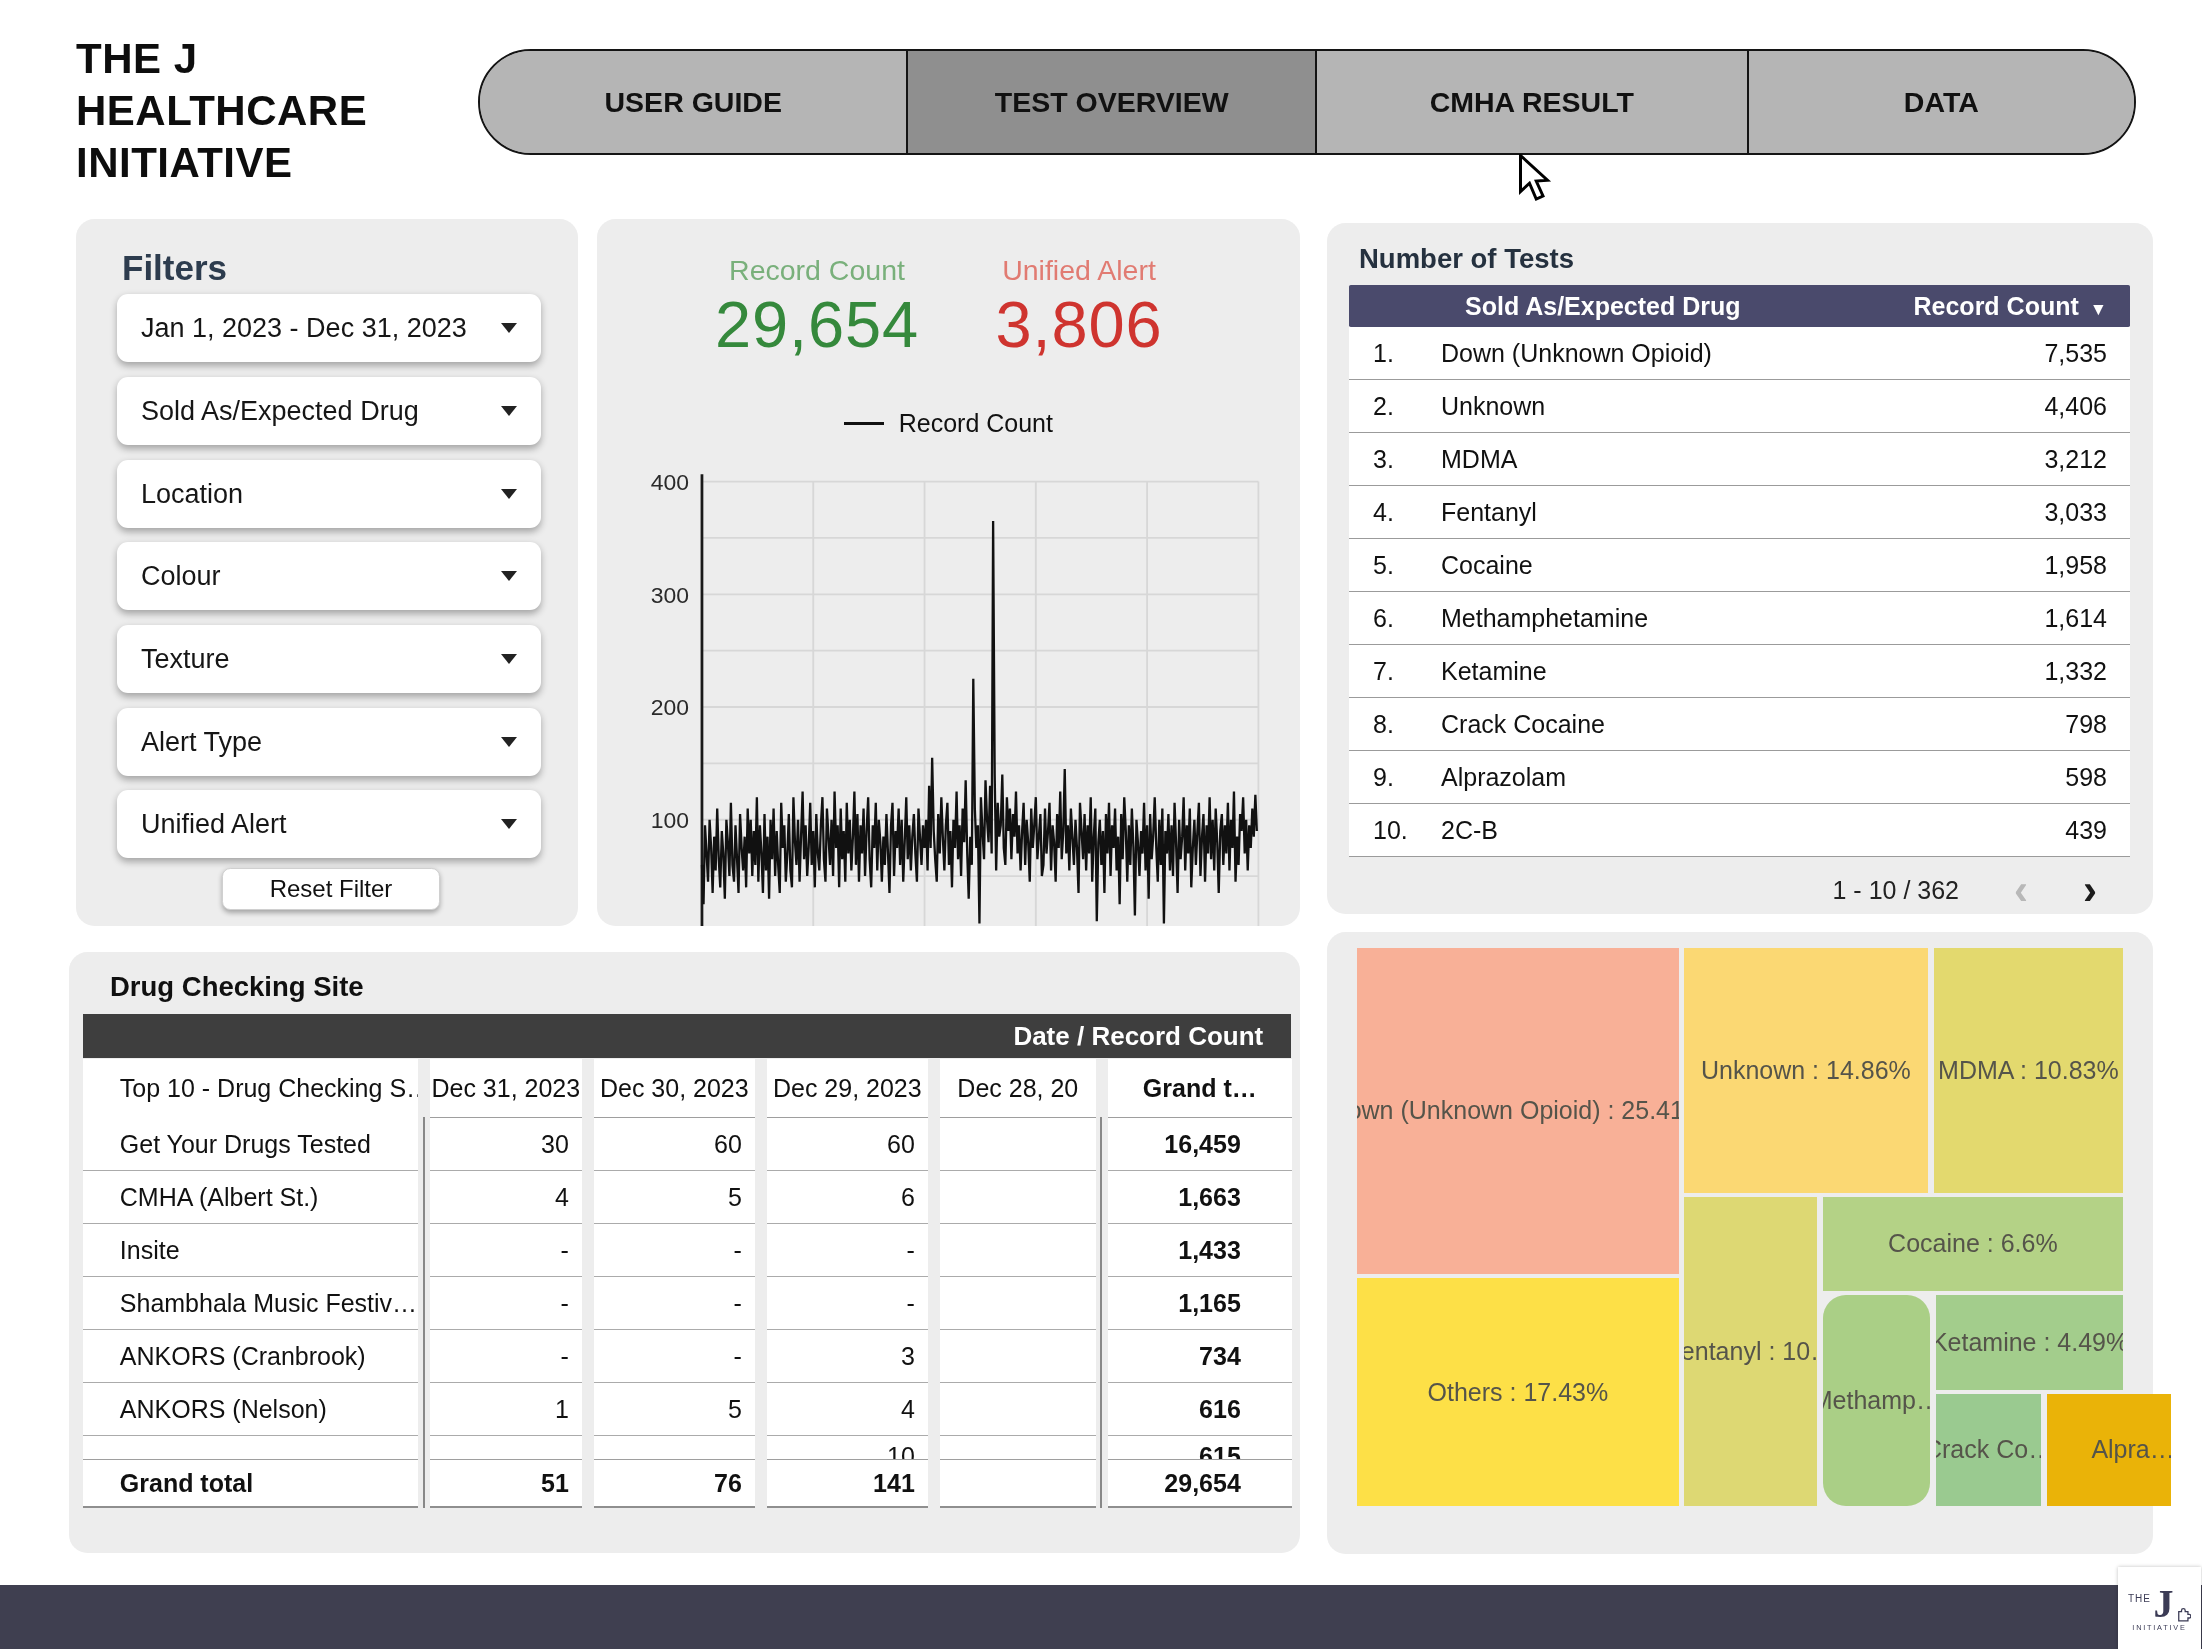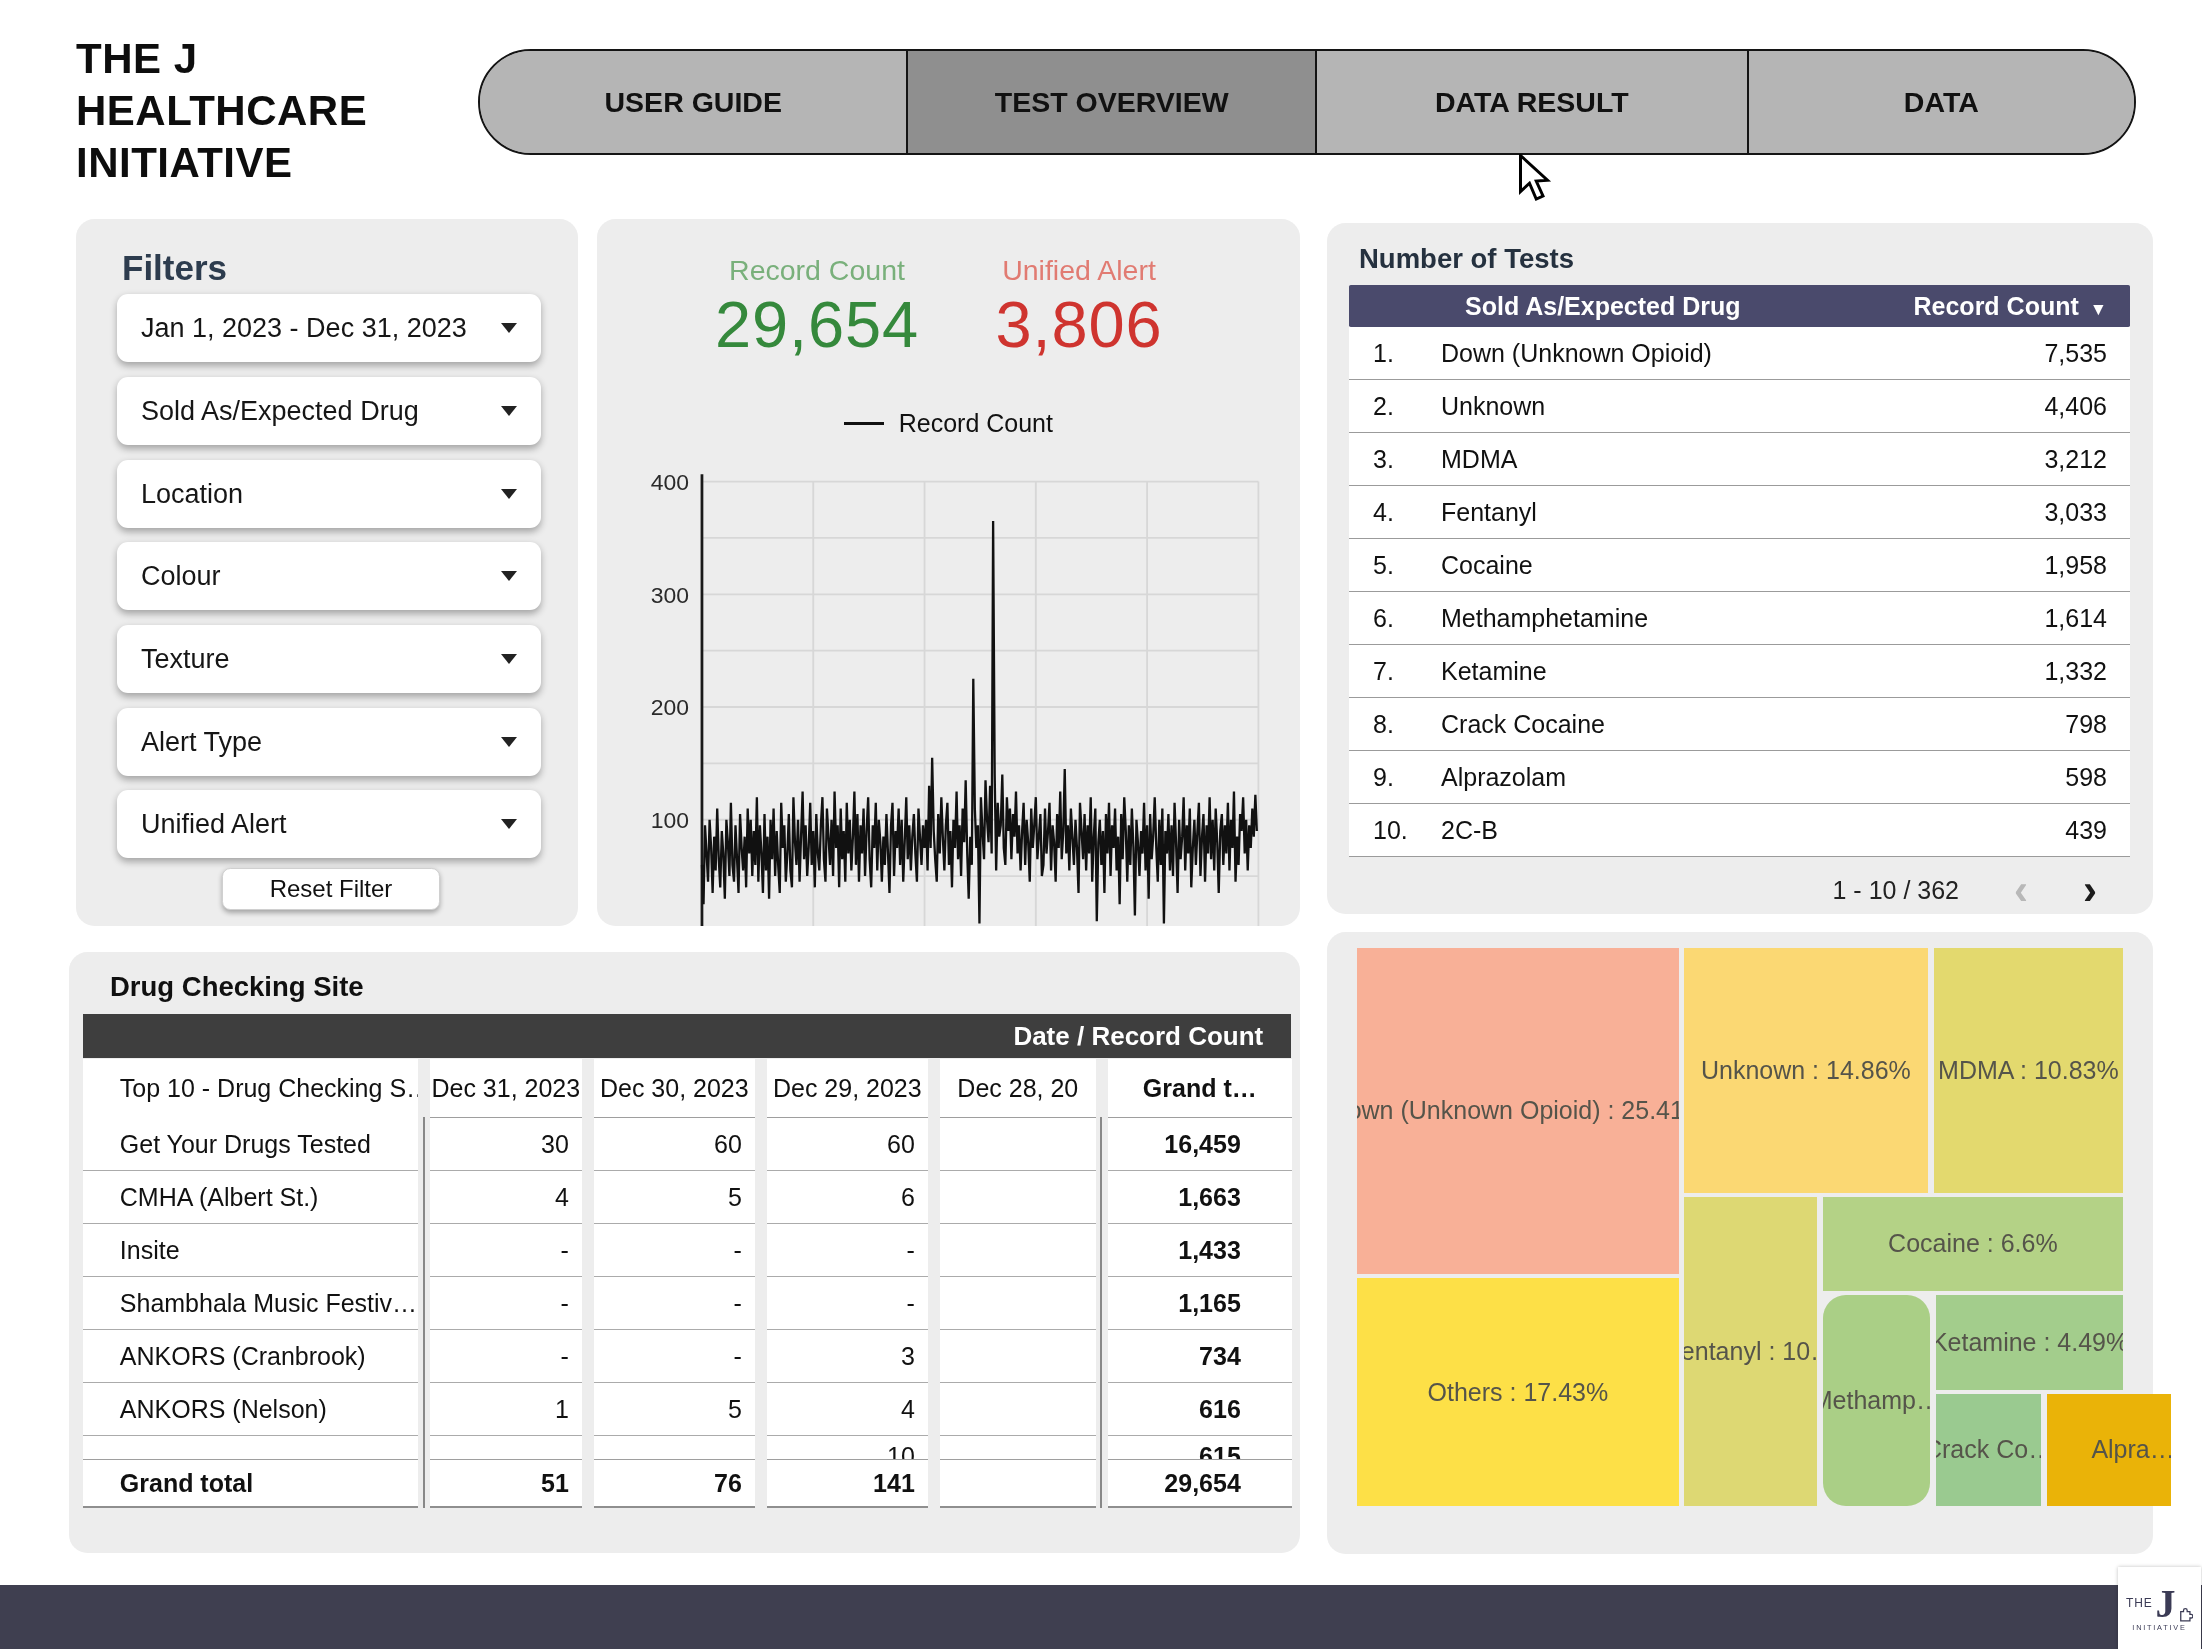--- a/index.html
+++ b/index.html
@@ -84,37 +84,37 @@
   .vline.v2{left:1031px}
   
   .tm{position:absolute;left:30px;top:15.6px;width:766px;height:558px}
   .tm-block{position:absolute;display:flex;align-items:center;justify-content:center;
       font-size:25px;color:#55544a;overflow:hidden;white-space:nowrap}
   
   .footer-bar{position:absolute;left:0;top:1585px;width:2202px;height:64px;background:#3f3f50}
   .flogo{position:absolute;left:2118px;top:1567px;width:83px;height:83px;background:#fff;
       display:flex;flex-direction:column;align-items:center;justify-content:center;box-shadow:0 0 3.7px rgba(0,0,0,.25)}
   .flogo .jrow{display:flex;align-items:flex-end;gap:2.8px}
-  .flogo .jthe{font-size:12px;color:#3b3b55;letter-spacing:0.9px;margin-bottom:12px}
+  .flogo .jthe{font-size:10px;color:#3b3b55;letter-spacing:0.9px;margin-bottom:18px}
   .flogo .jbig{font-family:"Liberation Serif",serif;font-size:40px;font-weight:700;color:#3b3b55;line-height:37px}
   .flogo .jsub{font-size:7.3px;letter-spacing:1.8px;color:#3b3b55;margin-top:1.8px}
 </style>
 </head>
 <body>
 
 <div class="logo">
   <div>THE J</div>
   <div>HEALTHCARE</div>
   <div>INITIATIVE</div>
 </div>
 
 <nav class="nav">
   <div class="tab" style="flex:384">USER GUIDE</div>
   <div class="tab active" style="flex:366">TEST OVERVIEW</div>
-  <div class="tab" style="flex:387">DATA RESULT</div>
+  <div class="tab" style="flex:387">CMHA RESULT</div>
   <div class="tab" style="flex:347">DATA</div>
 </nav>
 
 <div class="cursor">
   <svg width="37" height="51" viewBox="0 0 24 34">
     <path d="M2 1 L2 25 L8 19.5 L12.5 30 L17 28 L12.5 18 L20 17.5 Z" fill="#ffffff" stroke="#000" stroke-width="2"></path>
   </svg>
 </div>
 
 <section class="panel" id="filters-panel">

